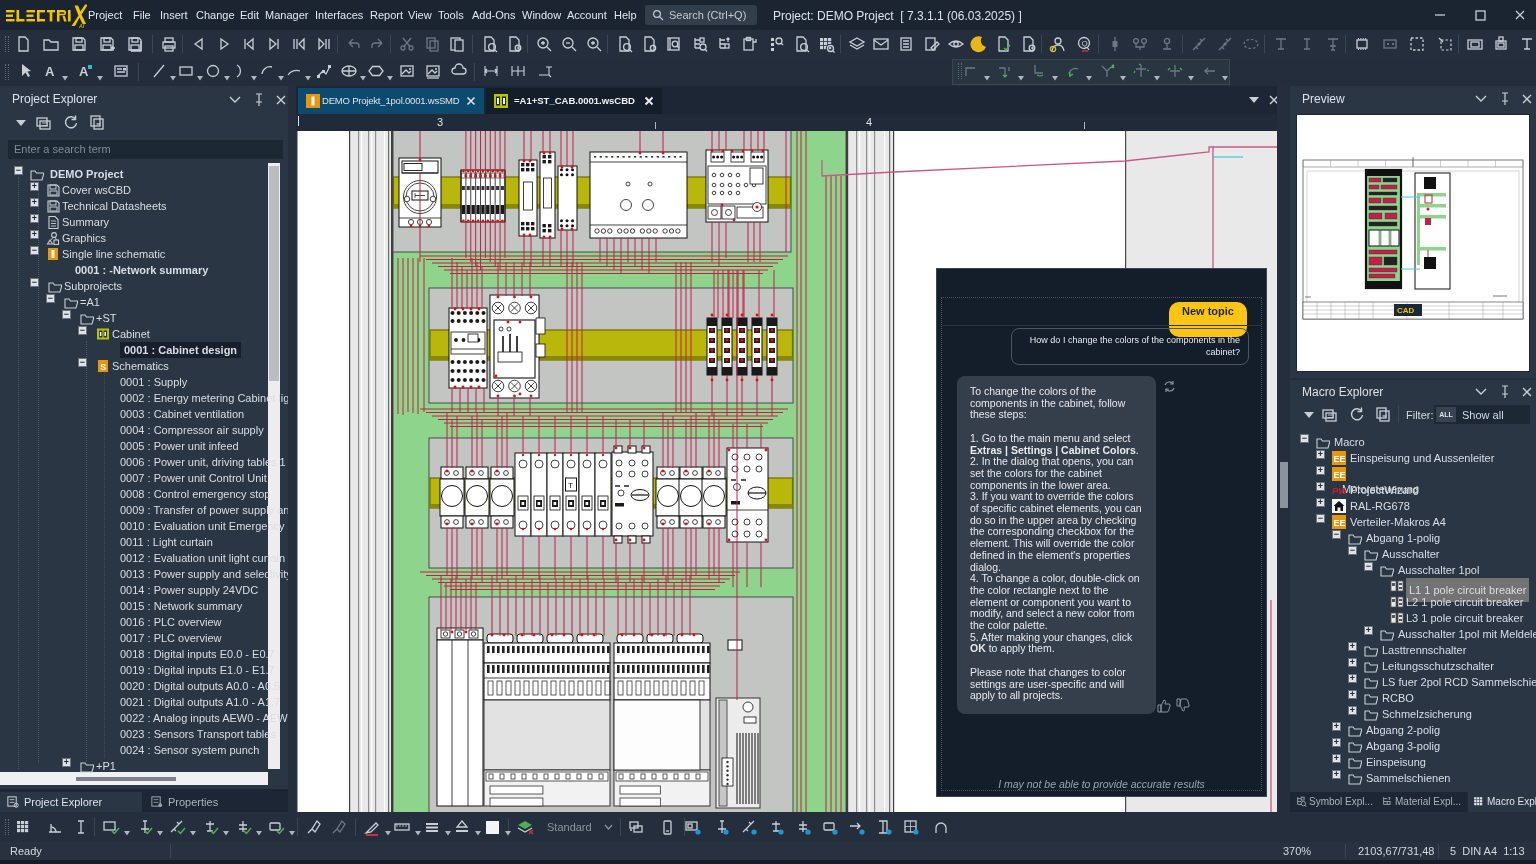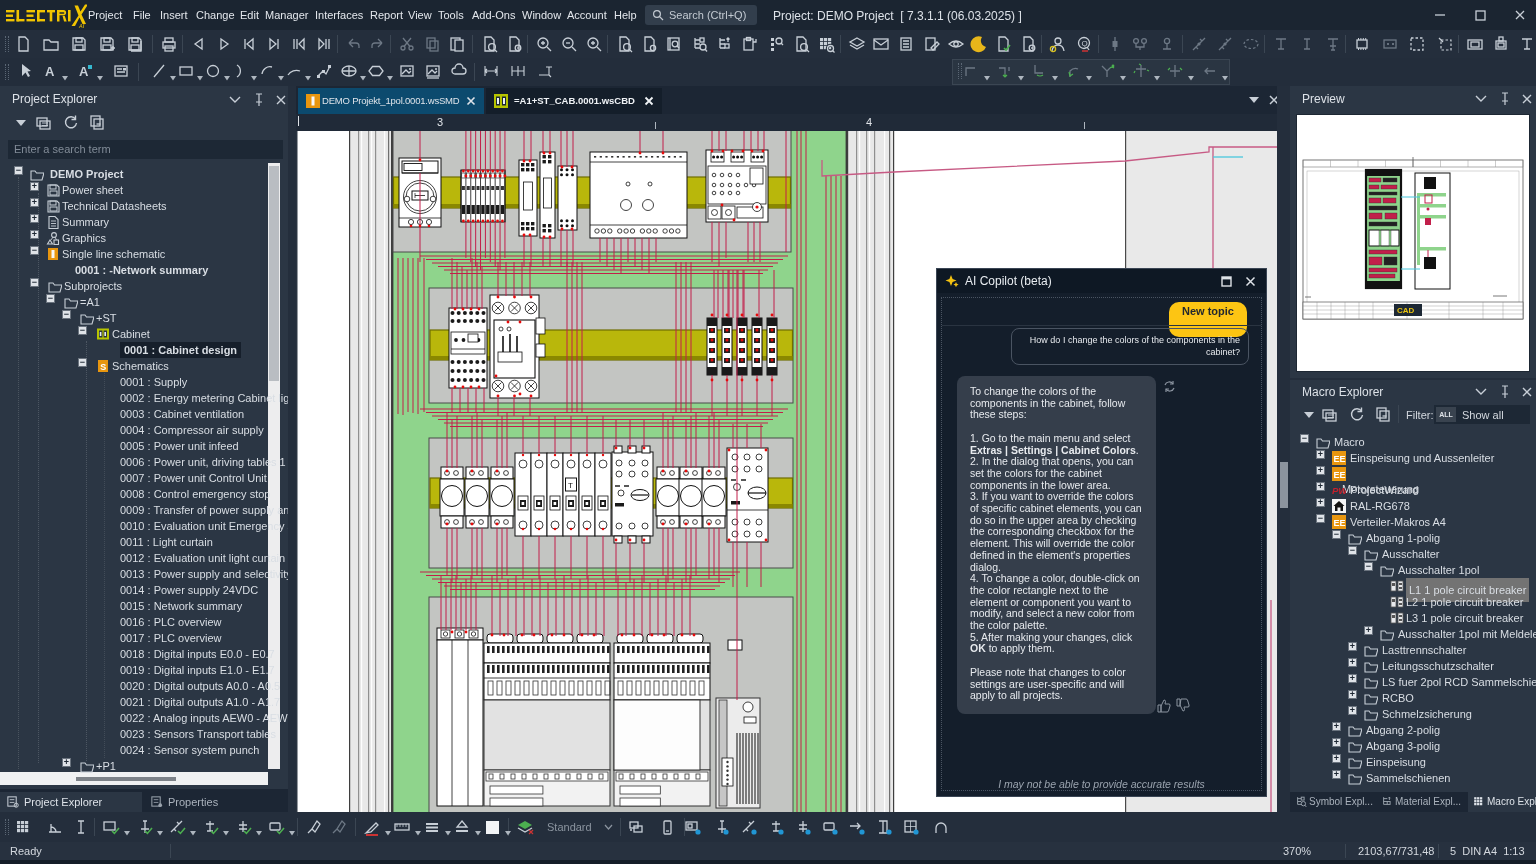--- a/index.html
+++ b/index.html
@@ -562,21 +562,21 @@
         </svg>
 <span class="titem" style="left:50px;"><b>DEMO Project</b></span>
 </div>
 <div class="trow" style="left:0;top:19px;width:268px">
 <div class="exp" style="left:30px;top:0px">+</div>
 <svg class="icsvg" style="left:46px;top:1px" width="14" height="14" viewBox="0 0 14 14">
           <path d="M2 2 h9 l2 2 v9 H2 Z" fill="none" stroke="#c8cfd7" stroke-width="1.1"></path>
           <rect x="4" y="2" width="6" height="4" fill="none" stroke="#c8cfd7" stroke-width="1"></rect>
           <rect x="4" y="8" width="7" height="4" fill="none" stroke="#c8cfd7" stroke-width="1"></rect>
         </svg>
-<span class="titem" style="left:62px;">Power sheet</span>
+<span class="titem" style="left:62px;">Cover wsCBD</span>
 </div>
 <div class="trow" style="left:0;top:35px;width:268px">
 <div class="exp" style="left:30px;top:0px">+</div>
 <svg class="icsvg" style="left:46px;top:1px" width="14" height="14" viewBox="0 0 14 14">
           <path d="M2 2 h9 l2 2 v9 H2 Z" fill="none" stroke="#c8cfd7" stroke-width="1.1"></path>
           <rect x="4" y="2" width="6" height="4" fill="none" stroke="#c8cfd7" stroke-width="1"></rect>
           <rect x="4" y="8" width="7" height="4" fill="none" stroke="#c8cfd7" stroke-width="1"></rect>
         </svg>
 <span class="titem" style="left:62px;">Technical Datasheets</span>
 </div>
@@ -1547,34 +1547,20 @@
     <rect x="1125" y="131" width="152" height="682" fill="#e9e9e9"></rect>
     <rect x="1125" y="131" width="1.2" height="682" fill="#4a4a4a"></rect>
     <path d="M822 160 V176 L894 172 L1125 161 L1209 152 V147 H1277" fill="none" stroke="#c75a84" stroke-width="1.3"></path>
     <line x1="1213" y1="147" x2="1213" y2="690" stroke="#c75a84" stroke-width="1.3"></line>
     <line x1="1213" y1="157" x2="1243" y2="157" stroke="#49c8de" stroke-width="1.3"></line>
     <line x1="1271" y1="600" x2="1271" y2="813" stroke="#c75a84" stroke-width="1.3"></line>
 </svg>
 <div class="abs" style="left:1277px;top:86px;width:13px;height:726px;background:#242e3c"></div>
 <div class="abs" style="left:1280px;top:462px;width:8px;height:46px;background:#8b939d"></div>
 <div class="abs dlg">
-<div class="dlgtitle">
-<svg style="position:absolute;left:8px;top:5px" width="14" height="14" viewBox="0 0 14 14">
-        <path d="M6 1 L7.6 4.9 L11.5 6.5 L7.6 8.1 L6 12 L4.4 8.1 L0.5 6.5 L4.4 4.9 Z" fill="#f4c211"></path>
-        <path d="M11 8 L11.8 9.8 L13.6 10.6 L11.8 11.4 L11 13.2 L10.2 11.4 L8.4 10.6 L10.2 9.8 Z" fill="#f4c211"></path>
-      </svg>
-<span style="position:absolute;left:28px;top:5px">AI Copilot (beta)</span>
-<svg style="position:absolute;right:34px;top:7px" width="11" height="11" viewBox="0 0 11 11">
-        <rect x="1" y="1" width="9" height="9" fill="none" stroke="#dfe3e8" stroke-width="1.4"></rect>
-        <rect x="1" y="1" width="9" height="2.4" fill="#dfe3e8"></rect>
-      </svg>
-<svg style="position:absolute;right:10px;top:7px" width="11" height="11" viewBox="0 0 11 11">
-        <path d="M1.5 1.5 L9.5 9.5 M9.5 1.5 L1.5 9.5" stroke="#dfe3e8" stroke-width="1.5"></path>
-      </svg>
-</div>
 <div class="abs" style="left:4px;top:28px;width:321px;height:494px;border:1px dotted #4a5462"></div>
 <div class="abs" style="left:232px;top:33px;width:78px;height:35px;background:#fdc513;border-radius:10px;color:#23282e;font-size:11px;font-weight:bold;text-align:center;line-height:19px">New topic</div>
 <div class="abs" style="left:5px;top:56px;width:319px;height:1px;background:#2a3441"></div>
 <div class="abs" style="left:74px;top:59px;width:238px;height:37px;border:1px solid #4a5462;border-radius:8px;">
       <div style="position:absolute;right:8px;top:6px;text-align:right;white-space:nowrap;font-size:9px;line-height:11.5px;color:#e7eaee">How do I change the colors of the components in the<br>cabinet?</div>
     </div>
 <div class="abs" style="left:20px;top:107px;width:199px;height:338px;background:#353e4b;border-radius:8px">
       <div class="bubbletxt" style="position:absolute;left:13px;top:10px;width:180px">To change the colors of the<br>components in the cabinet, follow<br>these steps:<br><br>1. Go to the main menu and select<br><b>Extras | Settings | Cabinet Colors</b>.<br>2. In the dialog that opens, you can<br>set the colors for the cabinet<br>components in the lower area.<br>3. If you want to override the colors<br>of specific cabinet elements, you can<br>do so in the upper area by checking<br>the corresponding checkbox for the<br>element. This will override the color<br>defined in the element's properties<br>dialog.<br>4. To change a color, double-click on<br>the color rectangle next to the<br>element or component you want to<br>modify, and select a new color from<br>the color palette.<br>5. After making your changes, click<br><b>OK</b> to apply them.<br><br>Please note that changes to color<br>settings are user-specific and will<br>apply to all projects.</div>
     </div>
 <svg style="position:absolute;left:226px;top:111px" width="13" height="13" viewBox="0 0 13 13">

